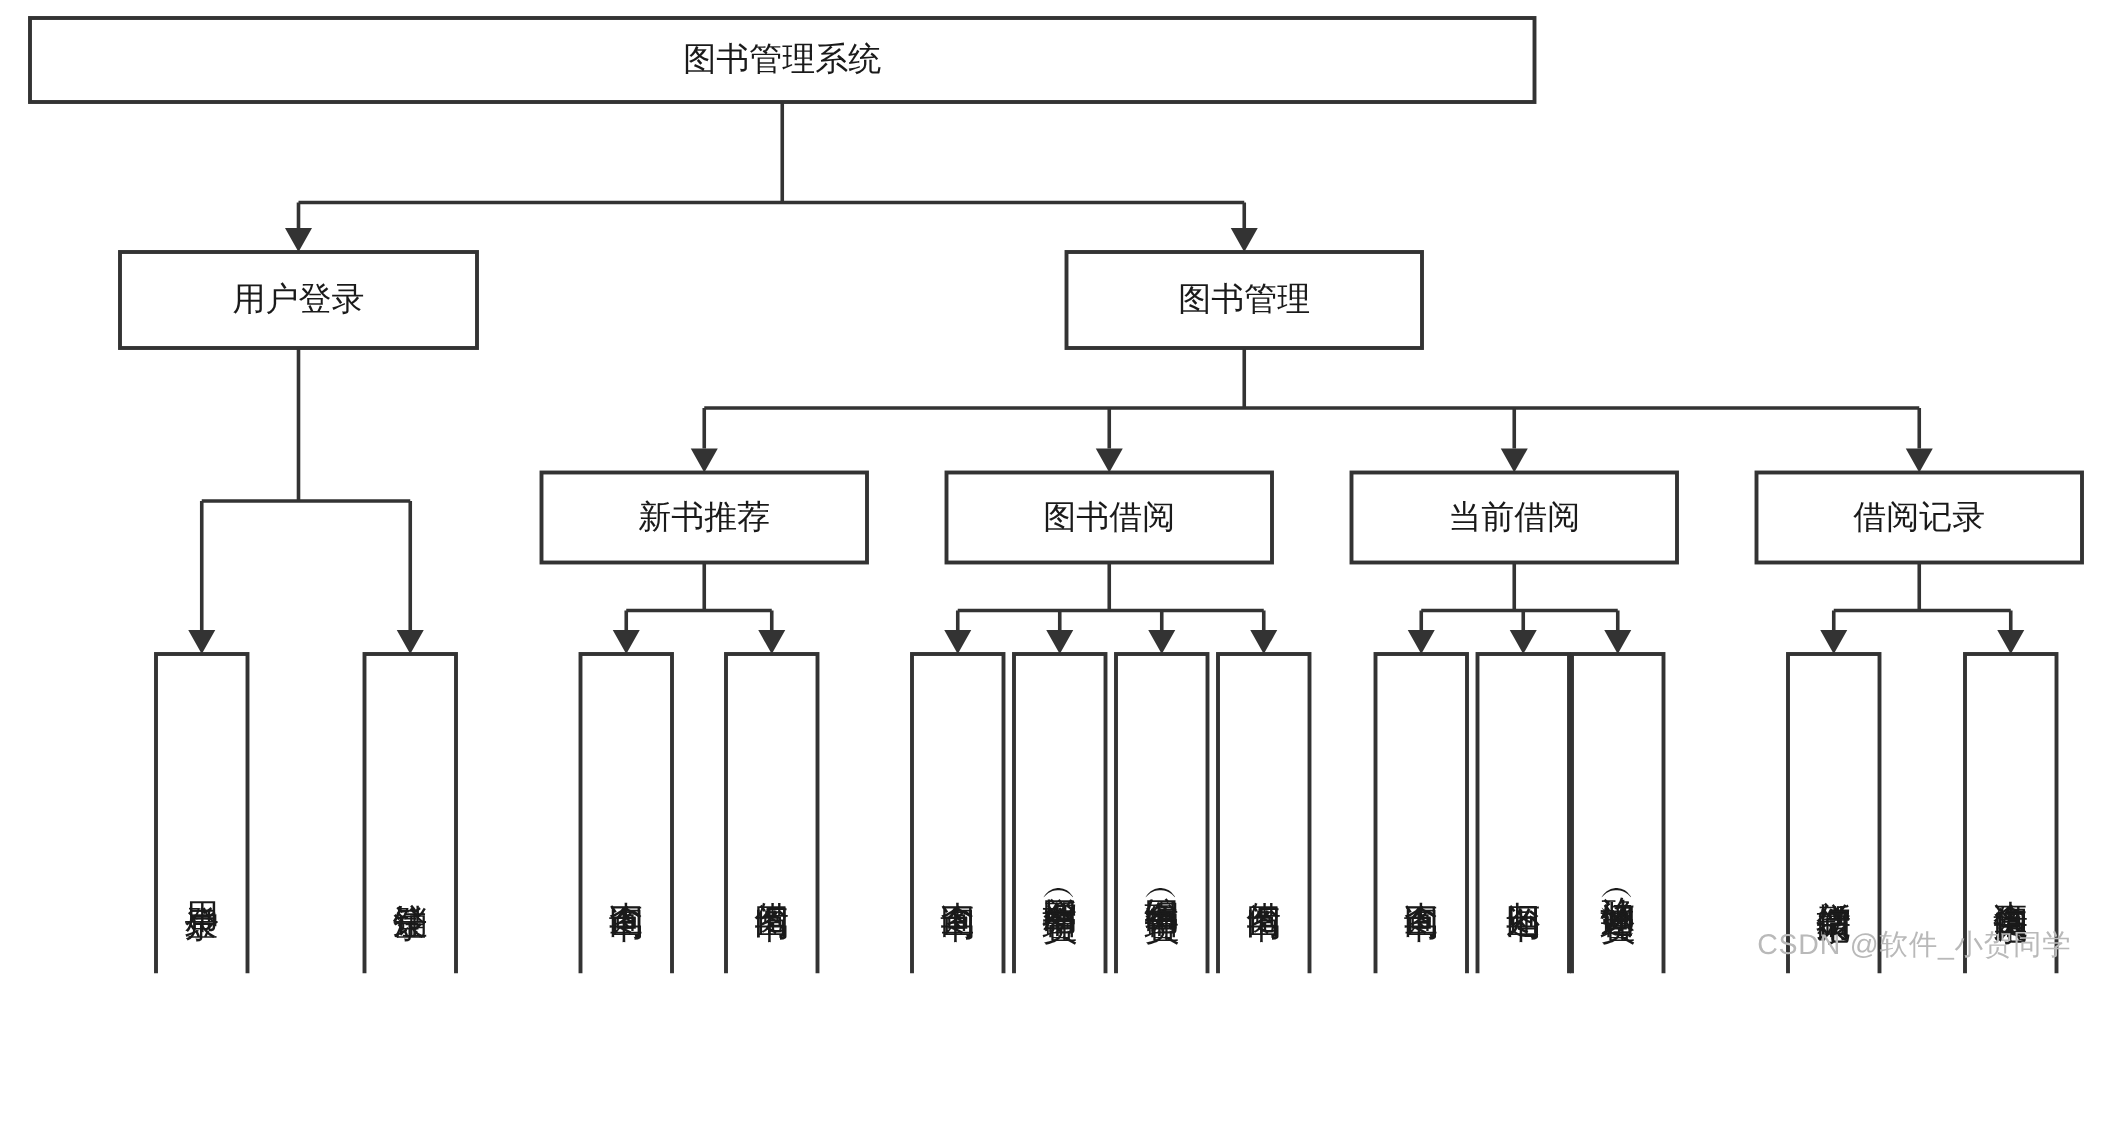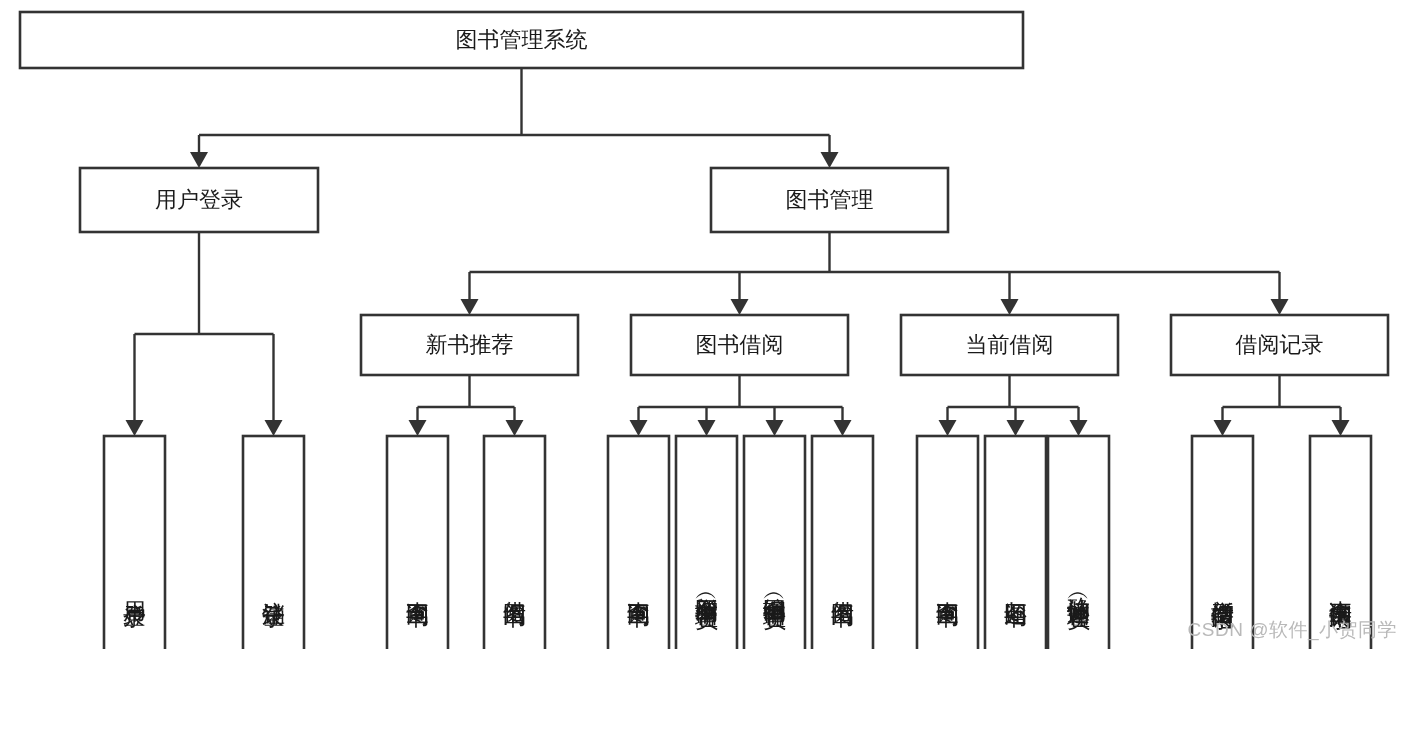--- a/index.html
+++ b/index.html
@@ -60,21 +60,21 @@
     color: #1a1a1a;
     text-align: center;
     display: flex;
     align-items: center;
     justify-content: center;
     pointer-events: none;
     white-space: nowrap;
   }
   .watermark {
     position: absolute;
-    right: 8px;
+    right: 24px;
     bottom: 6px;
     font-family: "Liberation Sans", "DejaVu Sans", sans-serif;
     font-size: 19px;
     color: #b9b9b9;
     letter-spacing: 0.5px;
     white-space: nowrap;
   }
 </style>
 </head>
 <body>

